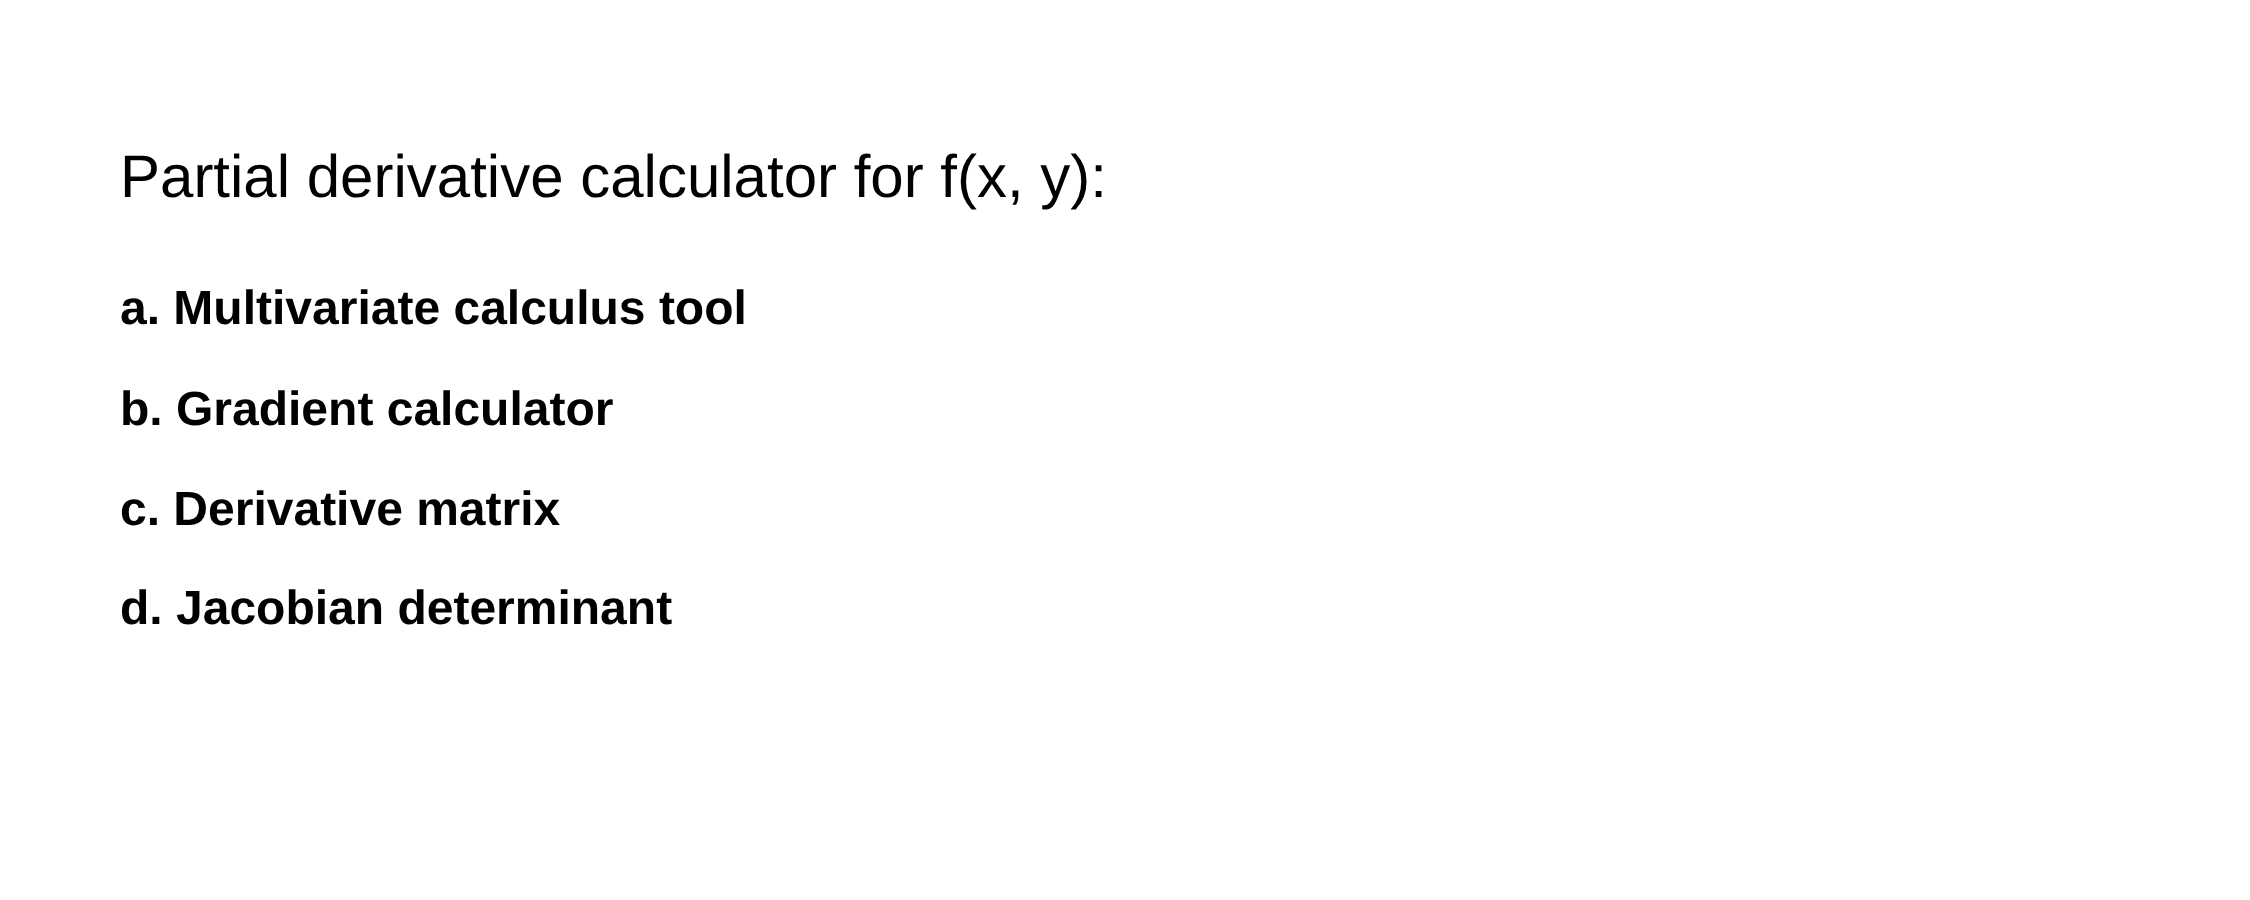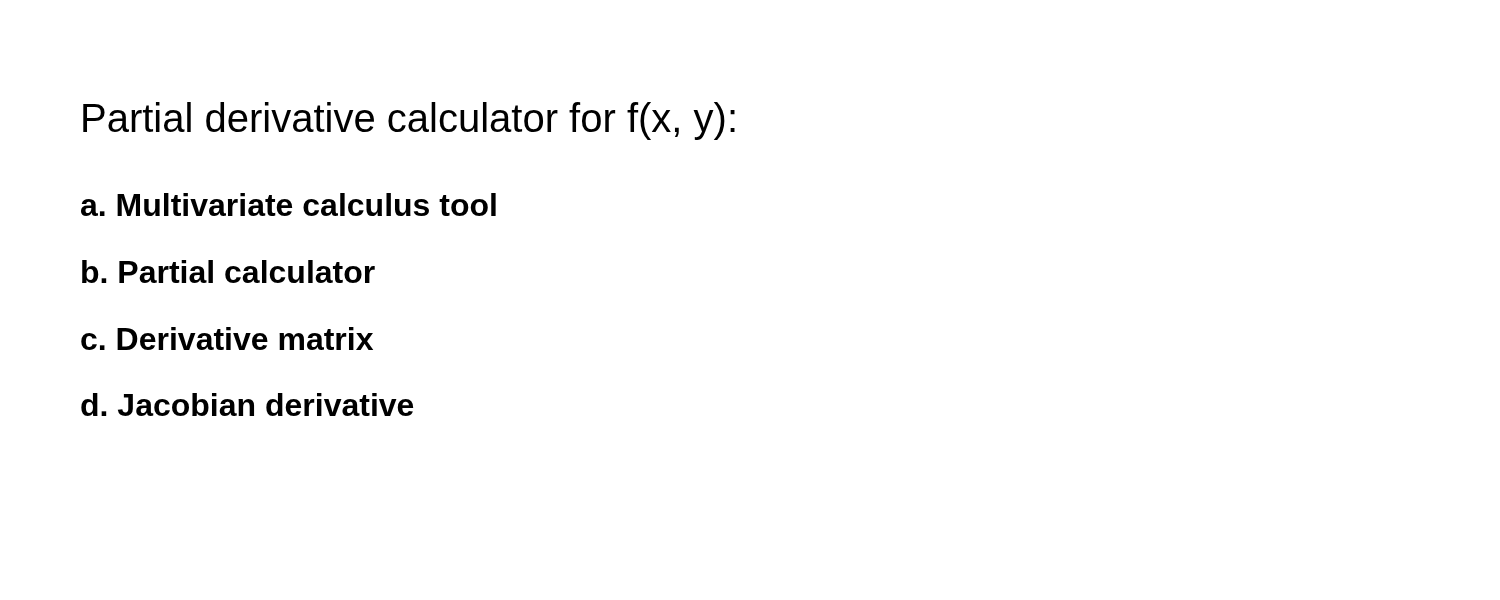--- a/index.html
+++ b/index.html
@@ -26,15 +26,15 @@
       line-height: 1.4;
       margin-bottom: 22px;
       font-weight: 700;
     }
   </style>
 </head>
 <body>
 
 <div class="question">Partial derivative calculator for f(x, y):</div>
 <div class="option">a. Multivariate calculus tool</div>
-<div class="option">b. Partial calculator</div>
+<div class="option">b. Gradient calculator</div>
 <div class="option">c. Derivative matrix</div>
-<div class="option">d. Jacobian derivative</div>
+<div class="option">d. Jacobian determinant</div>
 
 </body></html>

